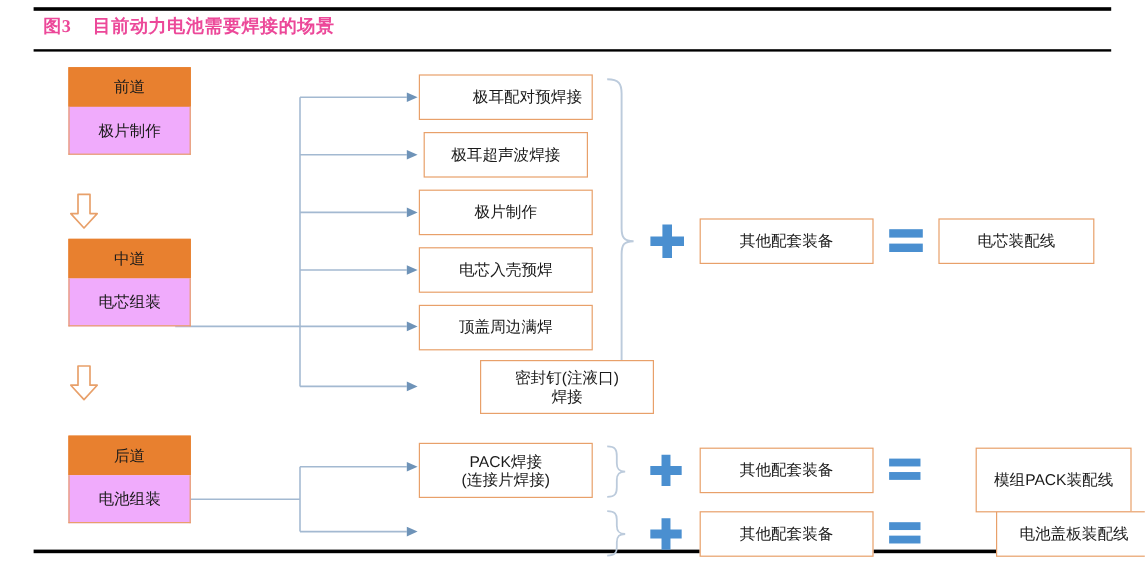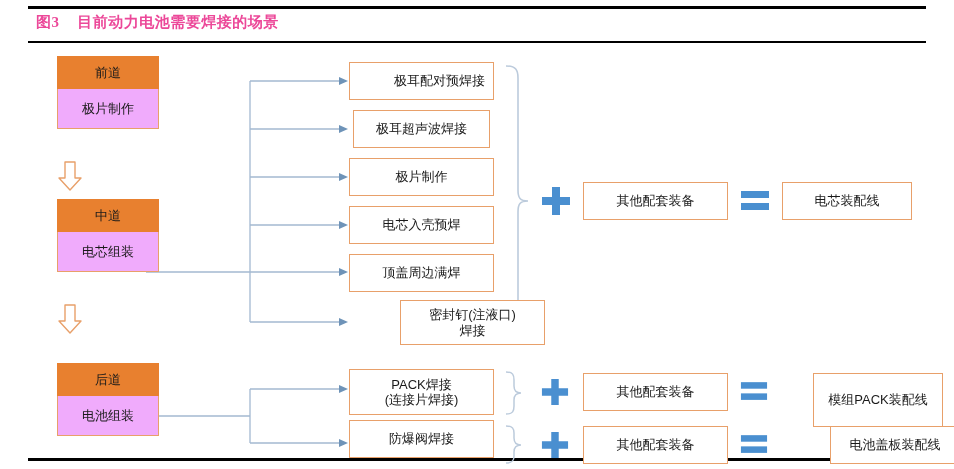--- a/index.html
+++ b/index.html
@@ -182,23 +182,20 @@
     <rect x="1" y="13" width="28" height="7" fill="#4A8FD0"></rect>
   </svg>
   <div class="box" style="left:782px;top:182px;width:130px;height:38px;">
     <span>电芯装配线</span>
   </div>
 
   <div class="box" style="left:349px;top:369px;width:145px;height:46px;flex-direction:column;">
     <span>PACK焊接</span>
     <span>(连接片焊接)</span>
   </div>
-  <div class="box" style="left:349px;top:420px;width:145px;height:38px;">
-    <span>防爆阀焊接</span>
-  </div>
 
   <svg class="op" style="left:541px;top:378px;width:28px;height:28px;" viewBox="0 0 30 30">
     <polygon points="11,1 19,1 19,11 29,11 29,19 19,19 19,29 11,29 11,19 1,19 1,11 11,11" fill="#4A8FD0"></polygon>
   </svg>
   <div class="box" style="left:583px;top:373px;width:145px;height:38px;">
     <span>其他配套装备</span>
   </div>
   <svg class="op" style="left:740px;top:381px;width:28px;height:21px;" viewBox="0 0 30 22">
     <rect x="1" y="1" width="28" height="7" fill="#4A8FD0"></rect>
     <rect x="1" y="13" width="28" height="7" fill="#4A8FD0"></rect>

